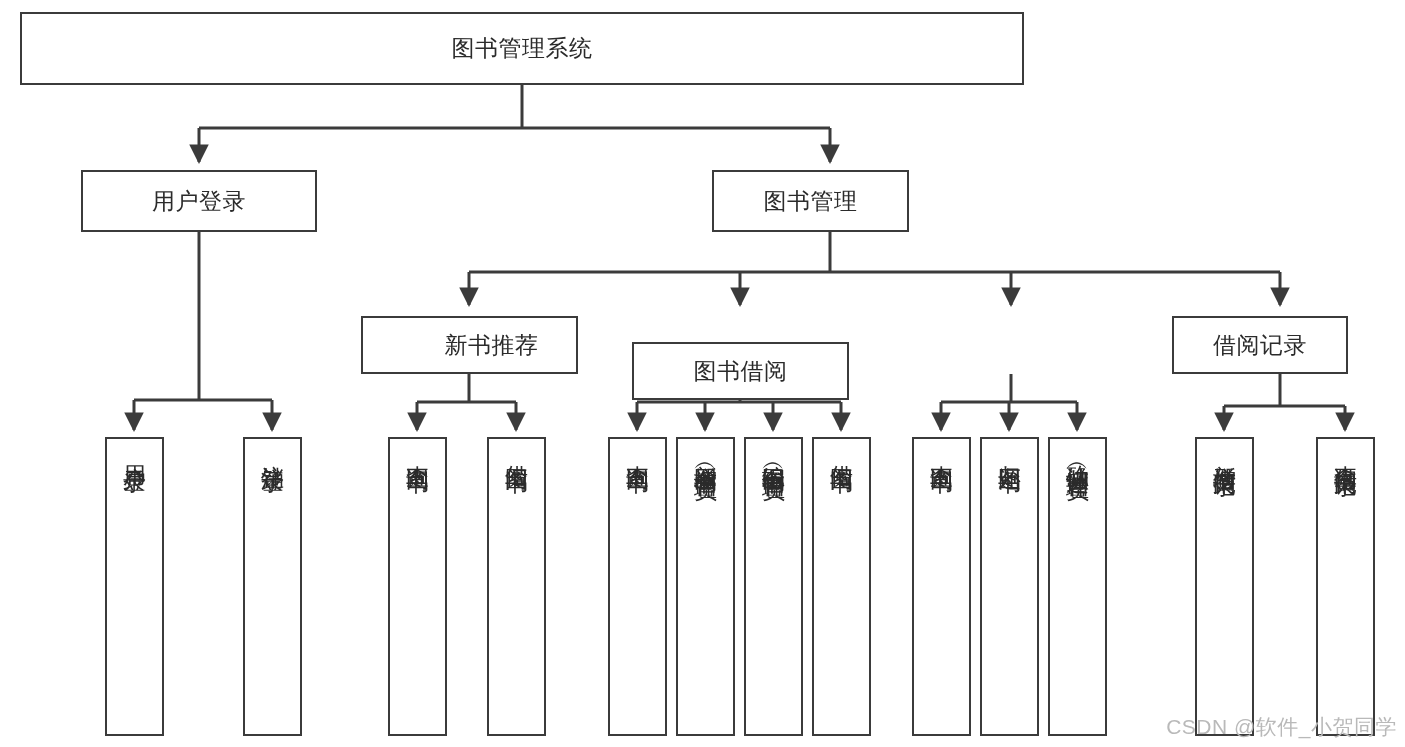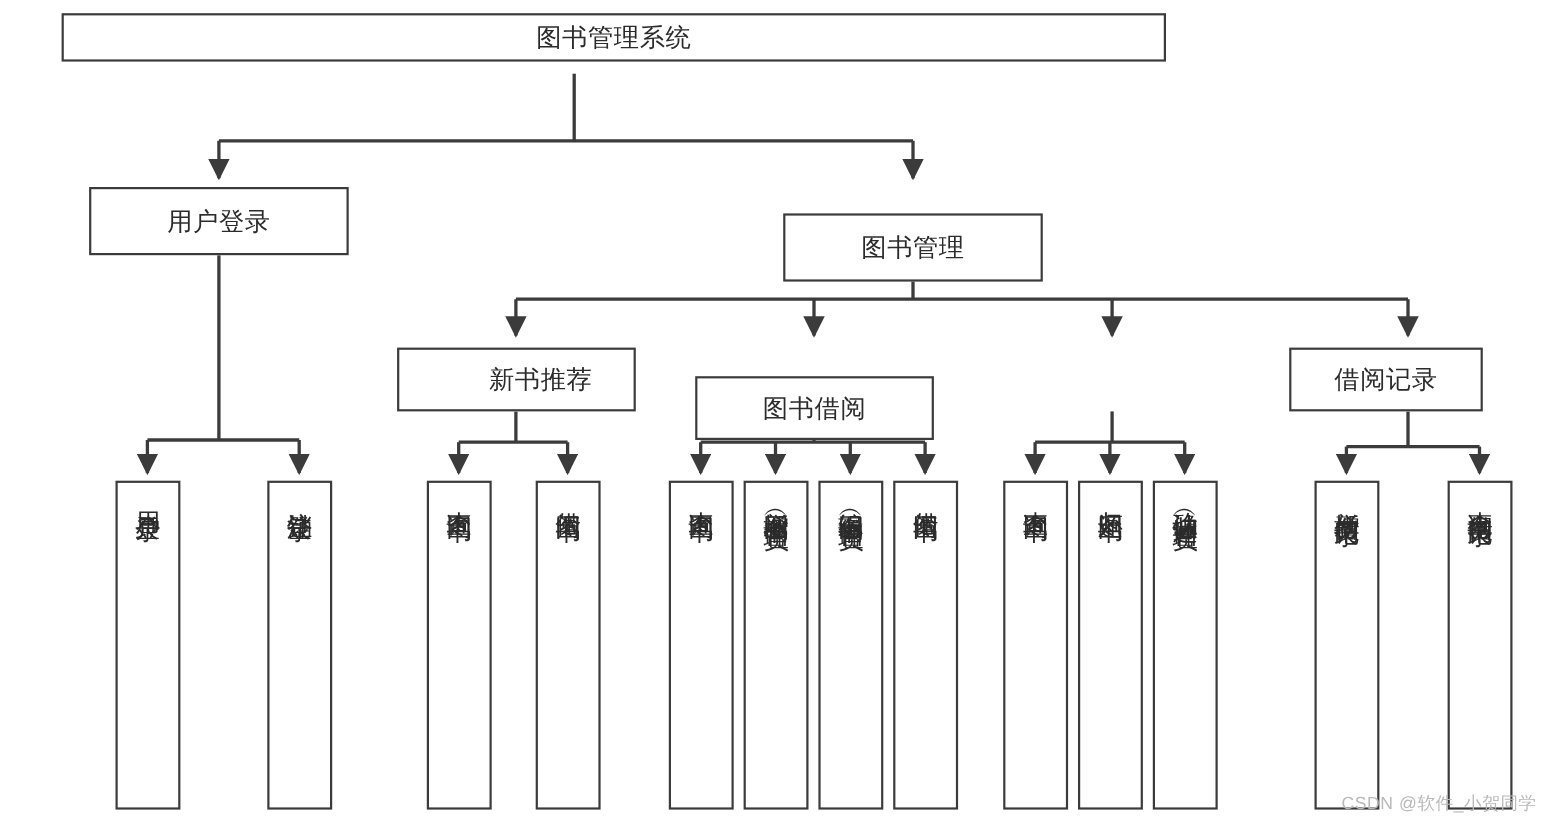--- a/index.html
+++ b/index.html
@@ -53,21 +53,21 @@
     writing-mode: vertical-rl;
     text-orientation: upright;
     font-size: 23px;
     letter-spacing: 2px;
     line-height: 1.0;
   }
   #watermark {
     position: absolute;
     right: 8px;
     bottom: 6px;
-    font-size: 16px;
+    font-size: 21px;
     color: #b9b9b9;
     letter-spacing: 0.5px;
     z-index: 3;
     white-space: nowrap;
   }
 </style>
 </head>
 <body>
 
 <div id="canvas">
@@ -115,28 +115,28 @@
       <path d="M 1009 402 L 1009 430" marker-end="url(#arrow)"></path>
       <path d="M 1077 402 L 1077 430" marker-end="url(#arrow)"></path>
 
       <path d="M 1280 374 L 1280 406"></path>
       <path d="M 1224 406 L 1345 406"></path>
       <path d="M 1224 406 L 1224 430" marker-end="url(#arrow)"></path>
       <path d="M 1345 406 L 1345 430" marker-end="url(#arrow)"></path>
     </g>
   </svg>
 
-  <div class="node horiz" style="left:20px; top:12px; width:1004px; height:44px;margin-left:36px;">
+  <div class="node horiz" style="left:20px; top:12px; width:1004px; height:73px;">
     <span class="label">图书管理系统</span>
   </div>
 
   <div class="node horiz" style="left:81px; top:170px; width:236px; height:62px;">
     <span class="label">用户登录</span>
   </div>
-  <div class="node horiz" style="left:712px; top:170px; width:236px; height:62px;margin-top:24px;">
+  <div class="node horiz" style="left:712px; top:170px; width:197px; height:62px;">
     <span class="label">图书管理</span>
   </div>
 
   <div class="node horiz" style="left:361px; top:316px; width:217px; height:58px;padding-left:44px;">
     <span class="label">新书推荐</span>
   </div>
   <div class="node horiz" style="left:632px; top:316px; width:217px; height:58px;margin-top:26px;">
     <span class="label">图书借阅</span>
   </div>
   <div class="node horiz" style="left:1172px; top:316px; width:176px; height:58px;">

